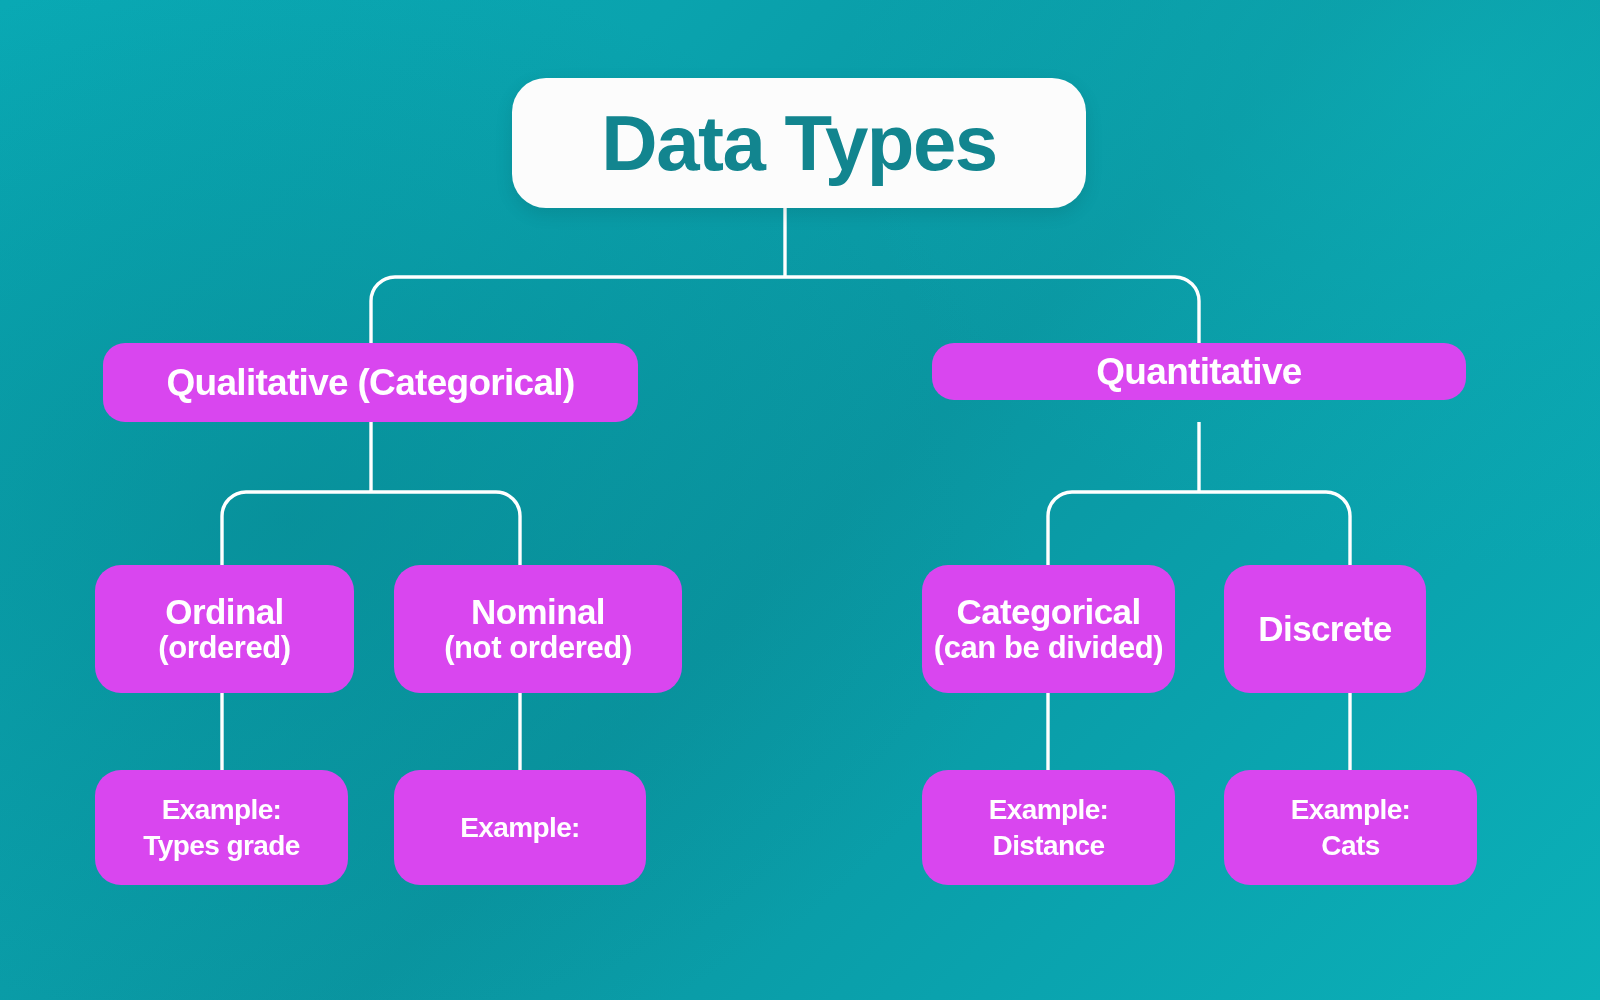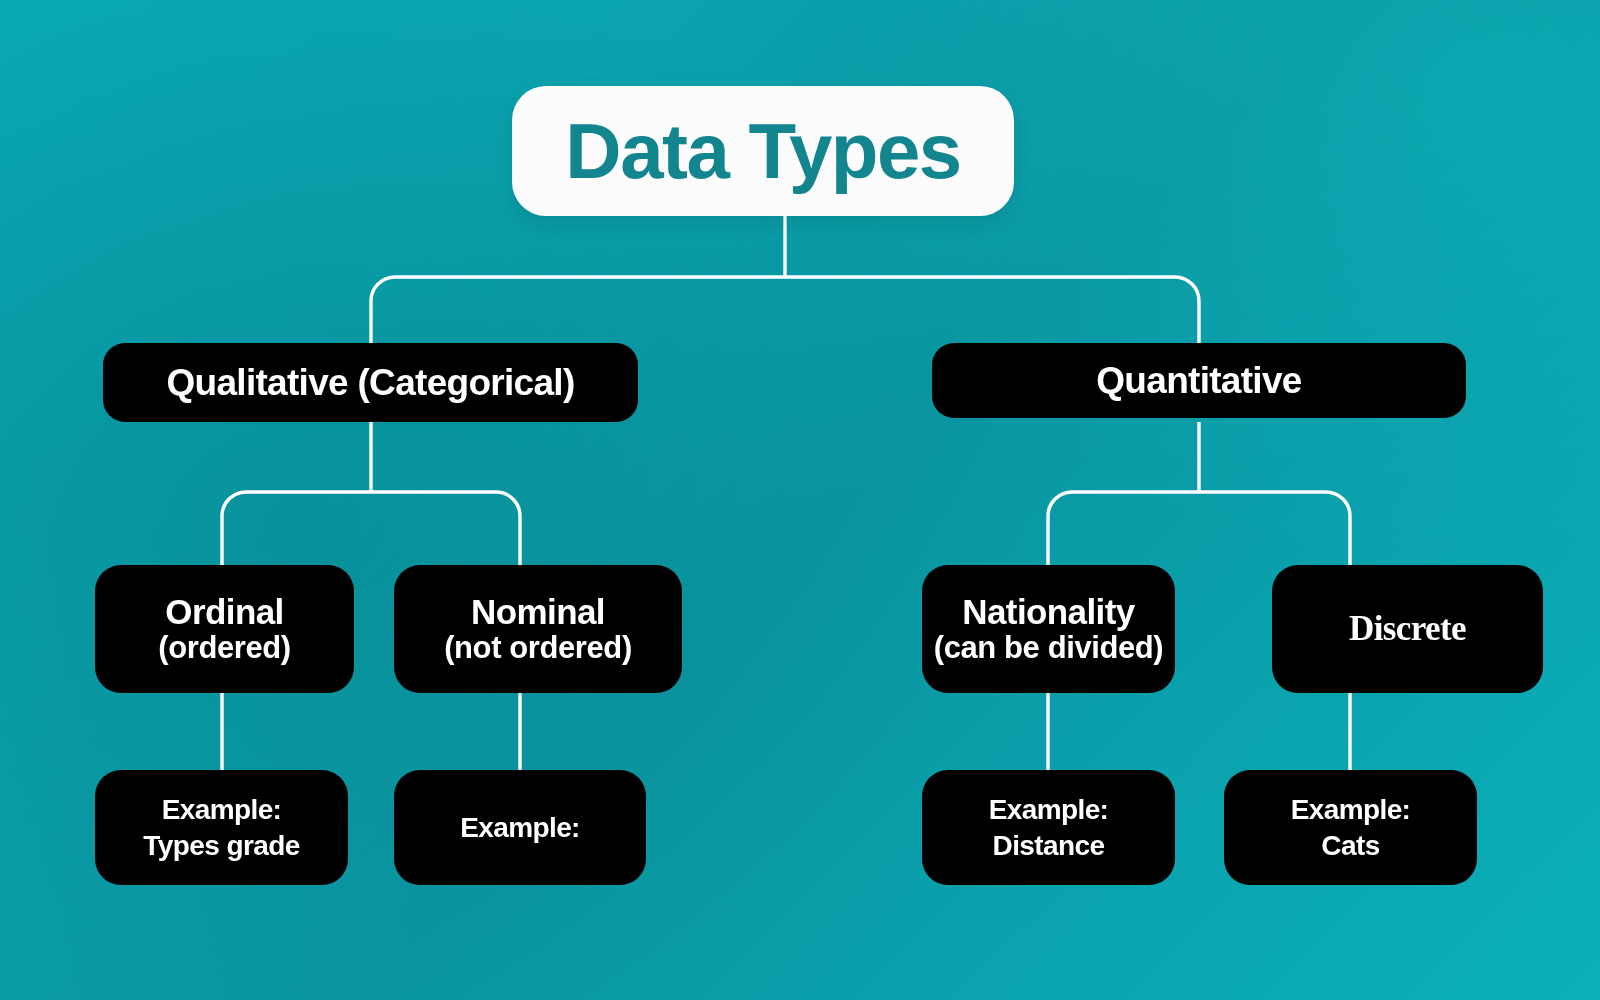--- a/index.html
+++ b/index.html
@@ -37,21 +37,21 @@
   }
   .node.root .title {
     color:#12858F;
     font-size:78px;
     font-weight:bold;
     letter-spacing:-1.5px;
     line-height:1;
   }
 
   .node.dark {
-    background:#000000;
+    background:#d946ef;
     border-radius:26px;
   }
   .node.dark.l2 { border-radius:22px; }
 
   .lbl-main {
     font-size:35px;
     font-weight:bold;
     line-height:1.08;
     letter-spacing:-0.6px;
   }
@@ -59,35 +59,35 @@
     font-size:31px;
     font-weight:bold;
     line-height:1.12;
     letter-spacing:-0.4px;
   }
   .l2 .lbl-main { font-size:37px; letter-spacing:-0.7px; }
   .ex .lbl-main { font-size:28px; line-height:1.26; }
 
   
   #n-qualitative { left:103px;  top:343px;  width:535px; height:79px; }
-  #n-quantitative{ left:932px;  top:343px;  width:534px; height:75px; }
+  #n-quantitative{ left:932px;  top:343px;  width:534px; height:57px; }
 
   
   #n-ordinal    { left:95px;   top:565px; width:259px; height:128px; }
   #n-nominal    { left:394px;  top:565px; width:288px; height:128px; }
   #n-continuous { left:922px;  top:565px; width:253px; height:128px; }
-  #n-discrete   { left:1272px; top:565px; width:271px; height:128px;font-family:Liberation Serif, serif; }
+  #n-discrete   { left:1224px; top:565px; width:202px; height:128px; }
 
   
   #n-ex-ordinal    { left:95px;   top:770px; width:253px; height:115px; }
   #n-ex-nominal    { left:394px;  top:770px; width:252px; height:115px; }
   #n-ex-continuous { left:922px;  top:770px; width:253px; height:115px; }
   #n-ex-discrete   { left:1224px; top:770px; width:253px; height:115px; }
 
-  #n-root { left:512px; top:86px; width:502px; height:130px; }
+  #n-root { left:512px; top:78px; width:574px; height:130px; }
 </style>
 </head>
 <body>
 
 <div id="canvas">
 
   <svg id="links" viewBox="0 0 1600 1000" preserveAspectRatio="none">
 
     <path d="M785,200 L785,277"></path>
 
@@ -124,21 +124,21 @@
     <div class="lbl-main">Ordinal</div>
     <div class="lbl-sub">(ordered)</div>
   </div>
 
   <div class="node dark" id="n-nominal">
     <div class="lbl-main">Nominal</div>
     <div class="lbl-sub">(not ordered)</div>
   </div>
 
   <div class="node dark" id="n-continuous">
-    <div class="lbl-main">Nationality</div>
+    <div class="lbl-main">Categorical</div>
     <div class="lbl-sub">(can be divided)</div>
   </div>
 
   <div class="node dark" id="n-discrete">
     <div class="lbl-main">Discrete</div>
   </div>
 
   <div class="node dark ex" id="n-ex-ordinal">
     <div class="lbl-main">Example:</div>
     <div class="lbl-main">Types grade</div>

